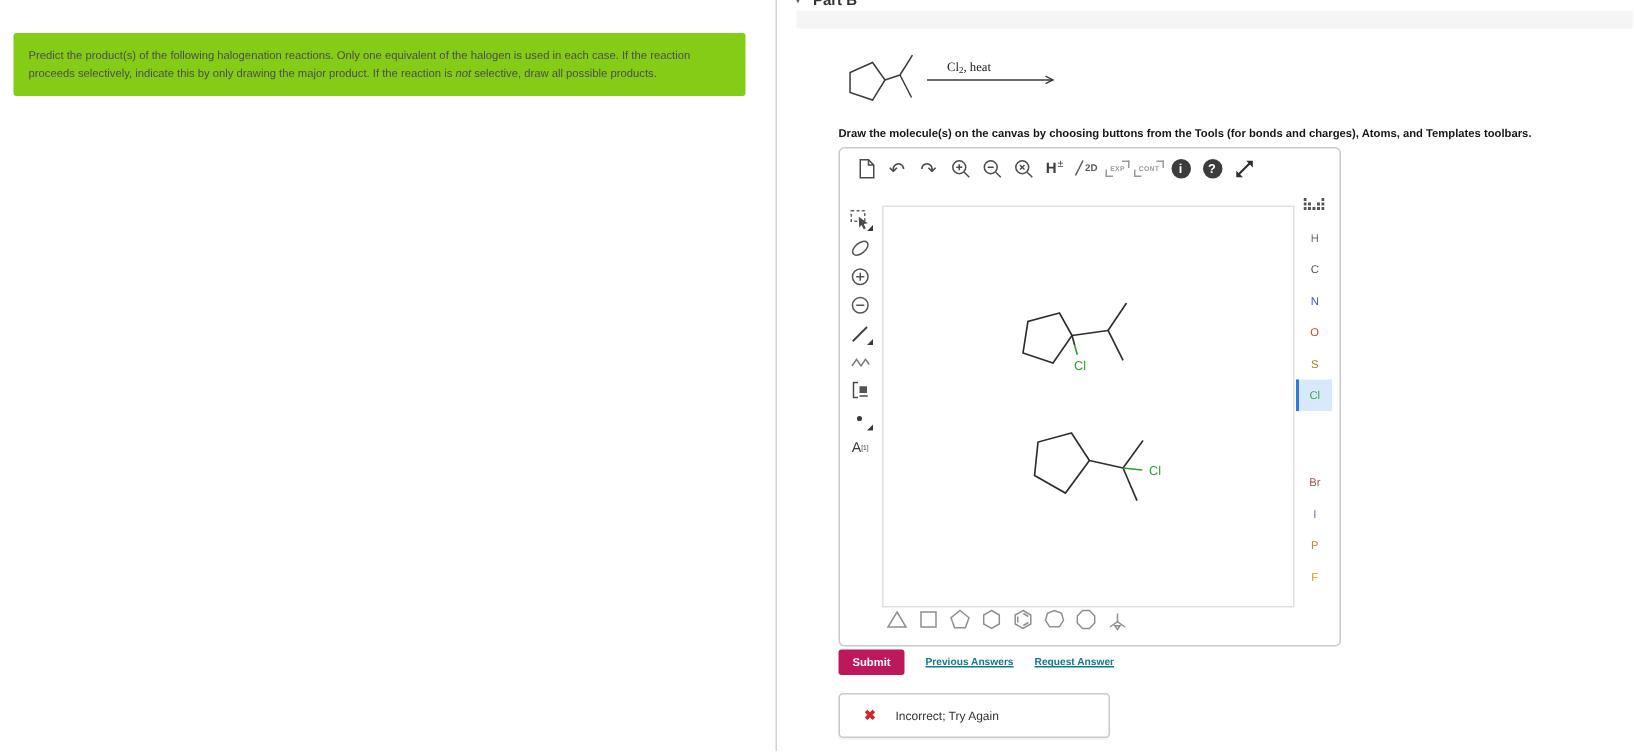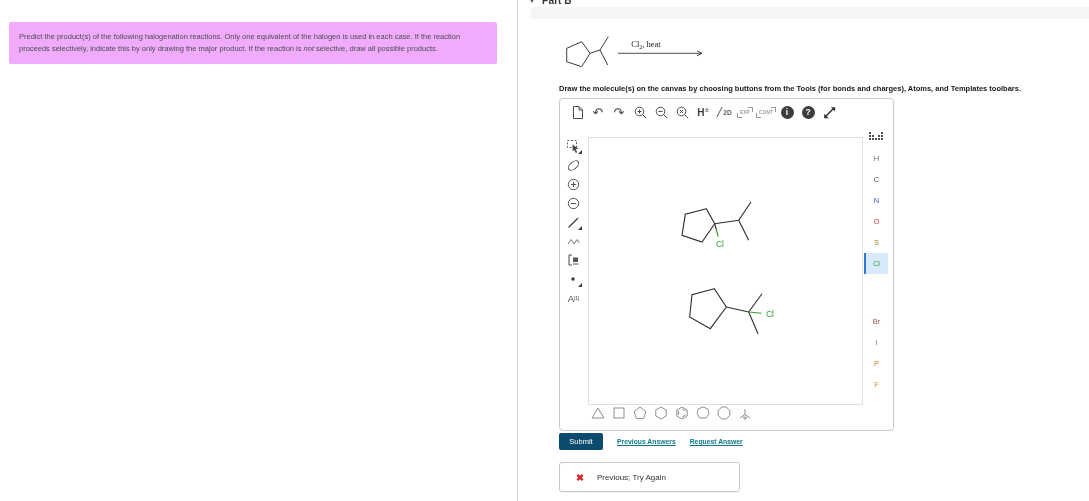--- a/index.html
+++ b/index.html
@@ -1,20 +1,20 @@
 <!DOCTYPE html>
 <html><head>
 <meta charset="utf-8">
 <style>
   html,body{margin:0;padding:0;background:#fff;}
   #screen{position:relative;width:1089px;height:501px;overflow:hidden;background:#fff;
           font-family:"Liberation Sans",sans-serif;-webkit-font-smoothing:antialiased;}
 
   
-  .instruction-box{position:absolute;left:9px;top:22px;width:468px;background:#f0abfc;
+  .instruction-box{position:absolute;left:9px;top:22px;width:468px;background:#84cc16;
     border-radius:2px;padding:9px 10px;font-size:7.5px;line-height:1.6;color:#4d4d4d;}
 
   
   #divider{position:absolute;left:517px;top:0;width:1px;height:501px;background:#ccd6da;}
 
   
   .part-strip{position:absolute;left:531px;top:7px;width:558px;height:12px;background:#f5f5f5;}
   .part-header{position:absolute;left:529px;top:-5px;font-size:10px;font-weight:600;color:#333;
     display:flex;align-items:center;}
   .part-header .tri{font-size:6px;color:#555;margin-right:7px;}
@@ -64,22 +64,22 @@
   .atom-btn{width:24px;height:21px;display:flex;align-items:center;justify-content:center;
     font-size:7.5px;cursor:pointer;border-left:2px solid transparent;box-sizing:border-box;}
   .atom-btn.selected{background:#d7e9fb;border-left:2px solid #2e7ad6;}
 
   .template-toolbar{position:absolute;left:30px;top:306px;display:flex;gap:5px;}
   .tpl-btn{width:16px;height:16px;display:flex;align-items:center;justify-content:center;cursor:pointer;}
   .tpl-btn svg{stroke:#8f8f8f;fill:none;stroke-width:1;}
 
   
   .actions{position:absolute;left:559px;top:433px;display:flex;align-items:center;}
-  .submit-btn{width:44px;height:17px;background:#0c4a6e;color:#fff;border:none;border-radius:2px;
-    font-size:7.5px;font-weight:400;font-family:"Liberation Sans",sans-serif;cursor:pointer;}
+  .submit-btn{width:44px;height:17px;background:#be185d;color:#fff;border:none;border-radius:2px;
+    font-size:7.5px;font-weight:700;font-family:"Liberation Sans",sans-serif;cursor:pointer;}
   .action-link{font-size:6.8px;font-weight:700;color:#11788c;text-decoration:underline;
     margin-left:14px;cursor:pointer;}
 
   
   .feedback{position:absolute;left:559px;top:462px;width:181px;height:30px;background:#fff;
     border:1px solid #c9c9c9;border-radius:3px;box-shadow:0 1px 1px rgba(0,0,0,.05);
     display:flex;align-items:center;box-sizing:border-box;padding-left:16px;}
   .feedback .x{color:#d8232a;font-size:9.5px;font-weight:700;}
   .feedback .msg{margin-left:13px;font-size:8px;color:#333;}
 </style>
@@ -338,16 +338,16 @@
   </div>
 
   <div class="actions">
     <button class="submit-btn">Submit</button>
     <a class="action-link">Previous Answers</a>
     <a class="action-link">Request Answer</a>
   </div>
 
   <div class="feedback">
     <span class="x">✖</span>
-    <span class="msg">Previous; Try Again</span>
+    <span class="msg">Incorrect; Try Again</span>
   </div>
 
 </div>
 
 </body></html>

